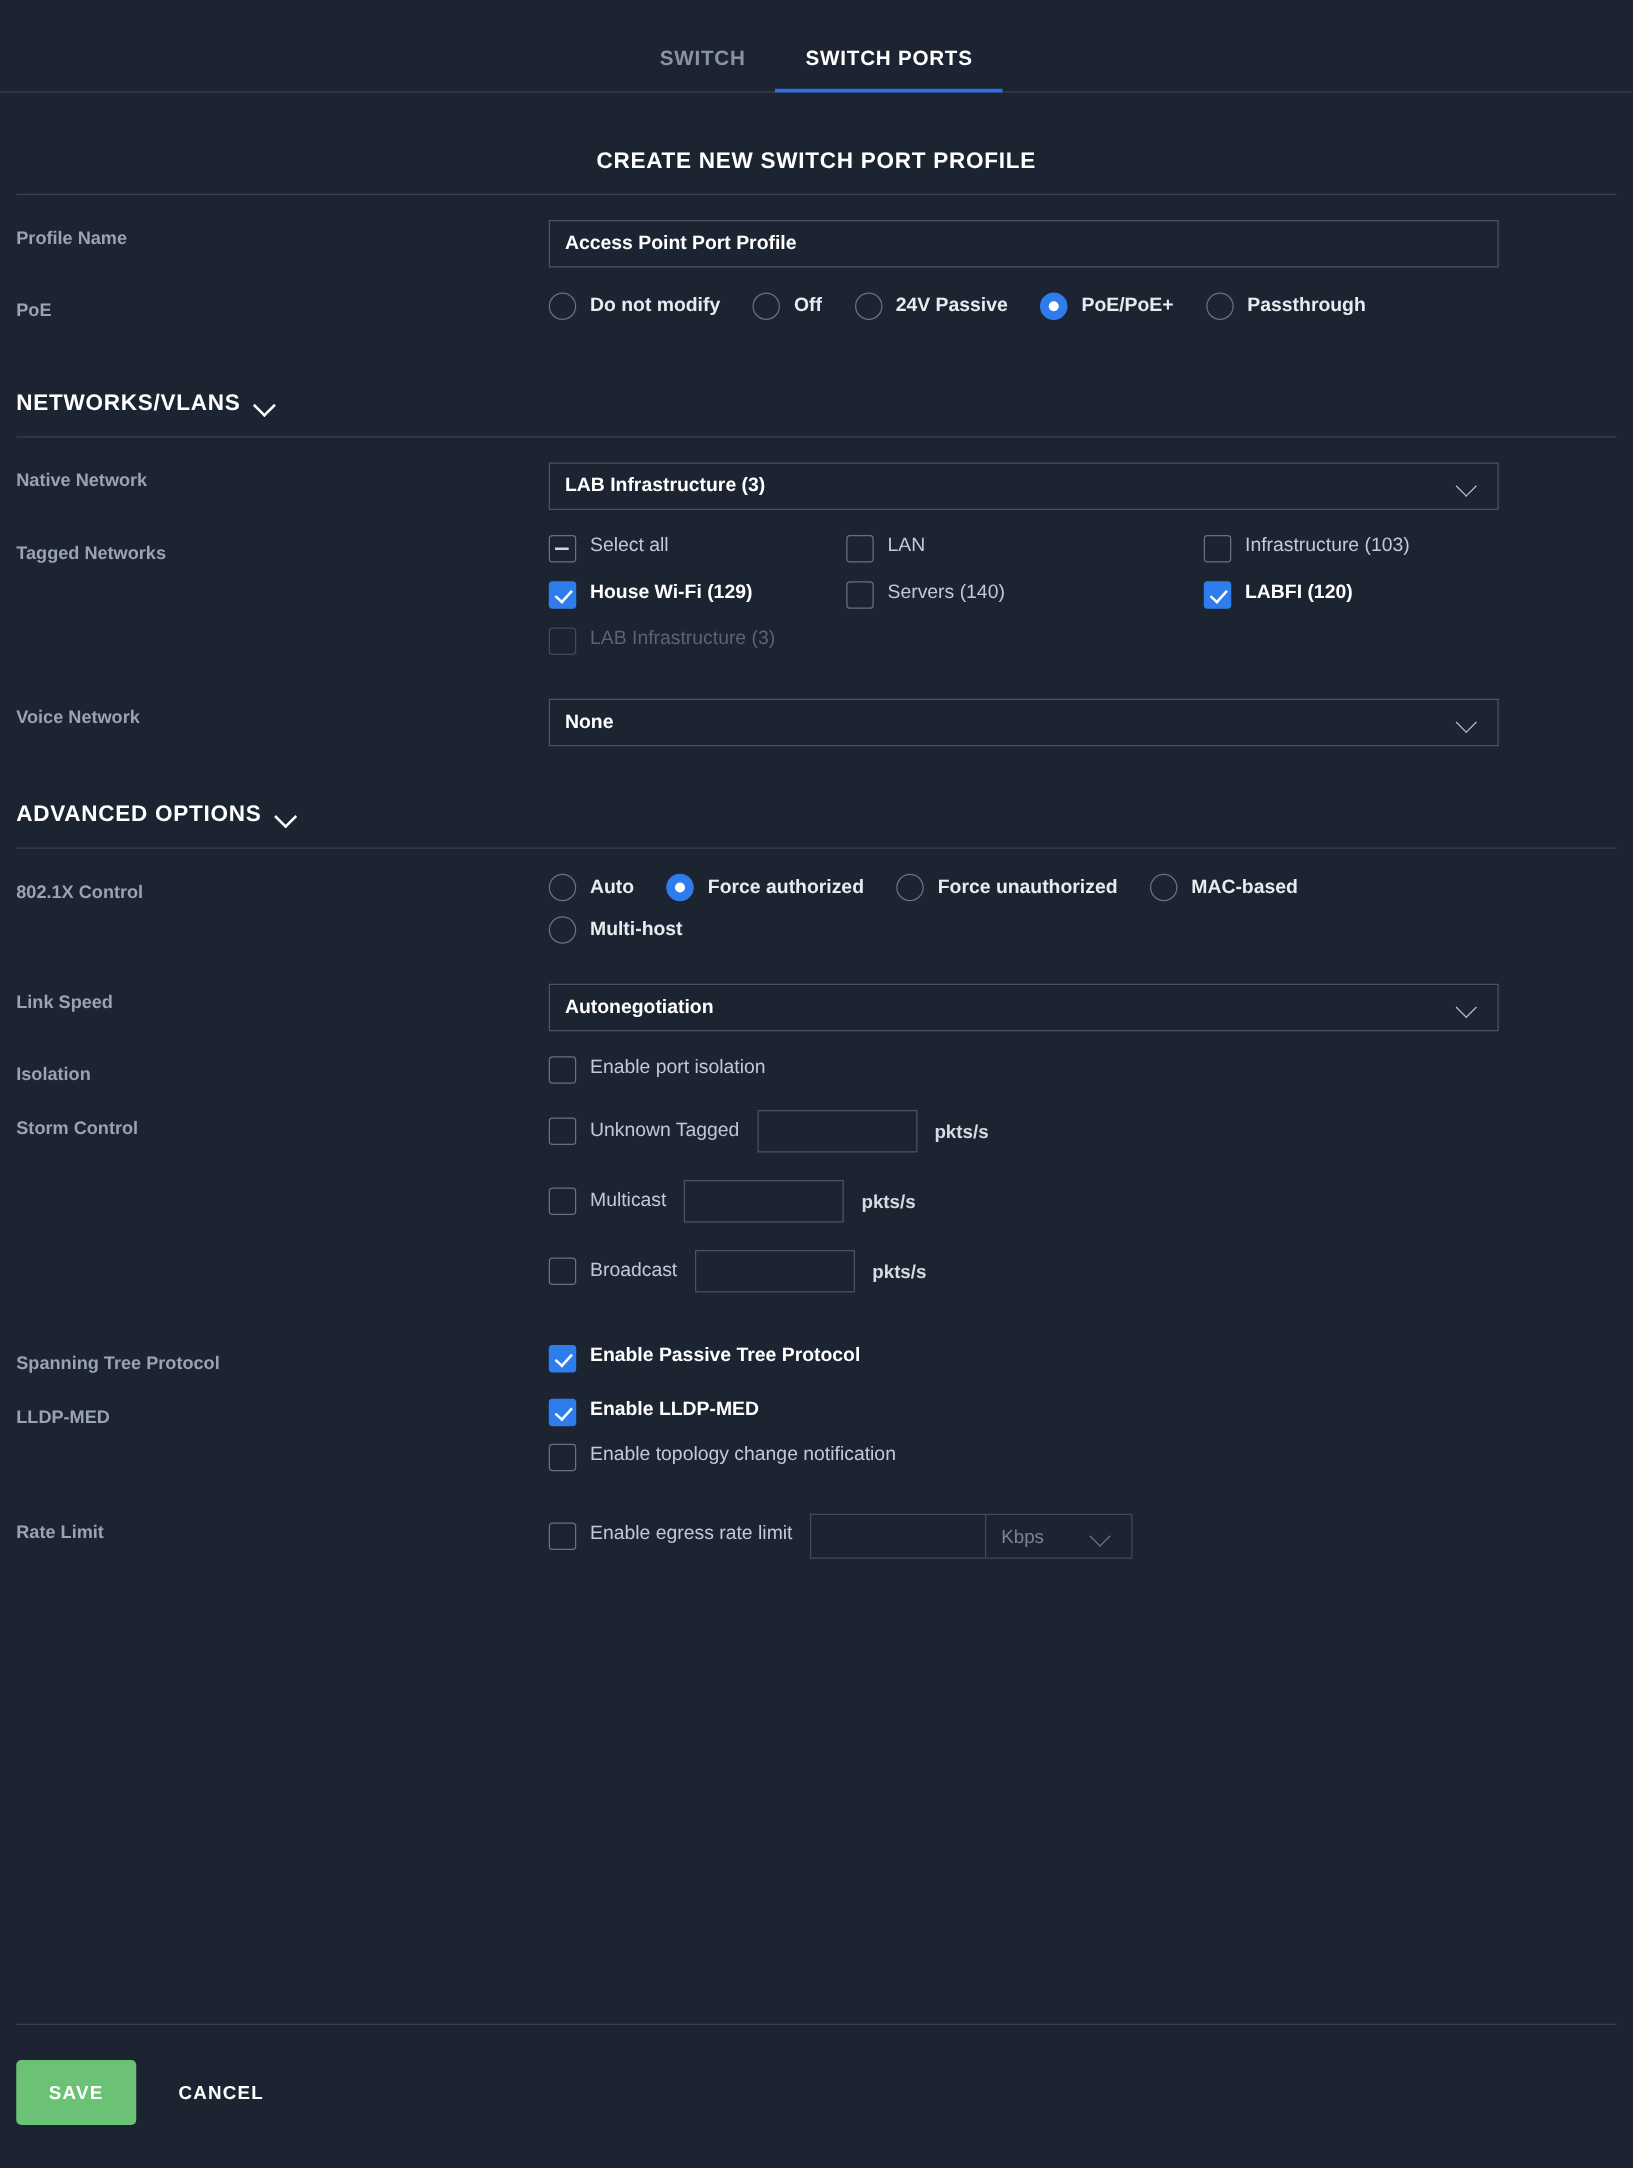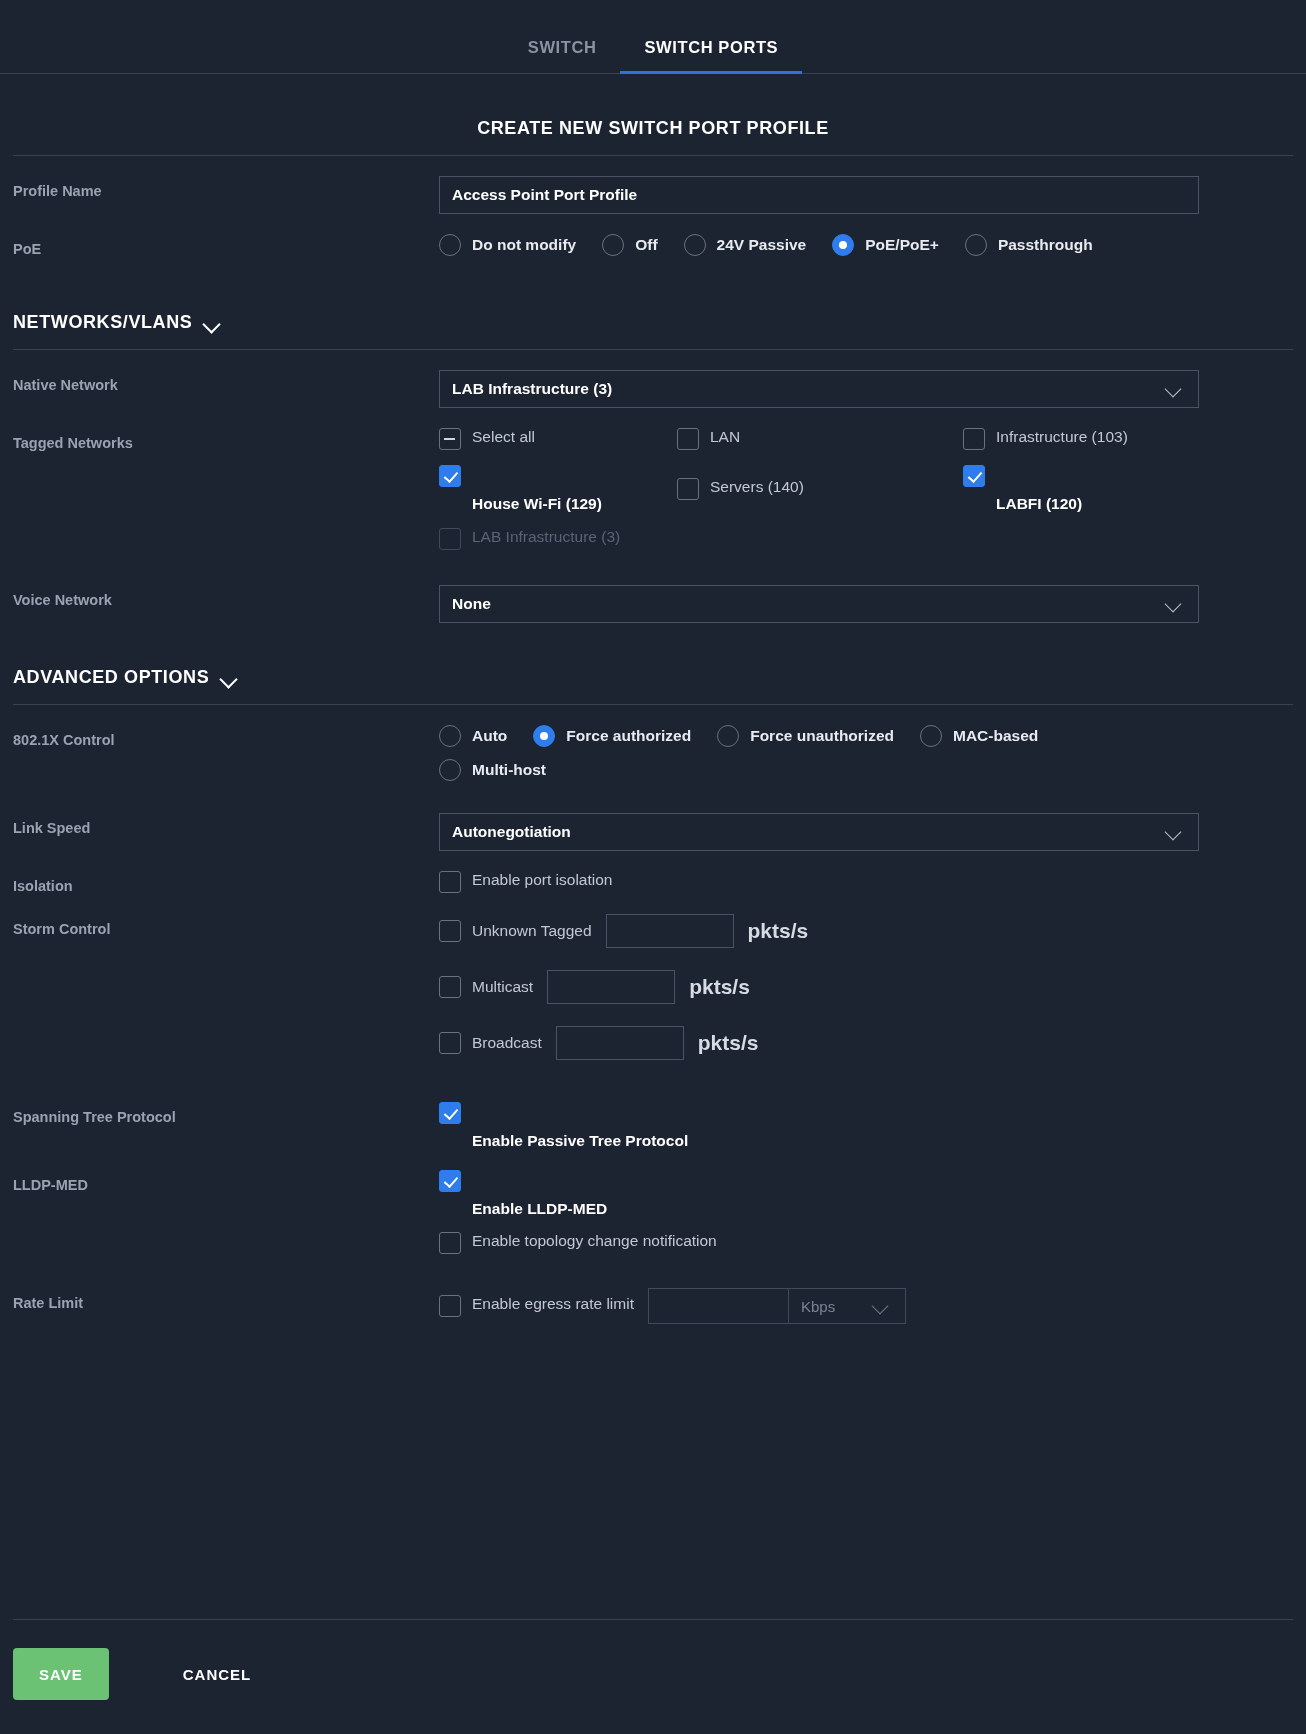--- a/index.html
+++ b/index.html
@@ -192,21 +192,21 @@
     position: absolute;
     left: 4px; top: 9px;
     width: 11px; height: 2.4px;
     background: #cfd4dd;
   }
   .cb-label {
     font-size: 15.5px;
     color: #c3c9d4;
     white-space: nowrap;
   }
-  .cb-label.on { color: #ffffff; font-weight: bold; margin-top: 30px; }
+  .cb-label.on { color: #ffffff; font-weight: bold; }
   .cb-item.disabled .cb { border-color: #414a5a; }
   .cb-item.disabled .cb-label { color: #5b6474; }
 
   .vlan-grid-row { display: flex; align-items: center; margin-bottom: 15px; }
   .vlan-col-1 { width: 208px; flex: 0 0 208px; }
   .vlan-col-2 { width: 256px; flex: 0 0 256px; }
   .vlan-col-3 { flex: 0 0 auto; }
 
   
   .storm-line { display: flex; align-items: center; margin-bottom: 22px; }
@@ -217,21 +217,21 @@
     background: transparent;
     border: 1px solid #4a5365;
     color: #ffffff;
     font-size: 15px;
     padding: 0 10px;
     margin: 0 14px 0 14px;
     font-family: "Liberation Sans", sans-serif;
     outline: none;
   }
   .unit {
-    font-size: 21px;
+    font-size: 15px;
     font-weight: bold;
     color: #d7dce4;
   }
 
   .stack-line { display: flex; align-items: center; margin-bottom: 14px; }
 
   
   .rate-wrap { display: flex; align-items: center; }
   .rate-input {
     height: 36px;
@@ -267,21 +267,20 @@
     bottom: 114px;
     height: 1px;
     background: #39404f;
   }
   .footer {
     position: absolute;
     left: 13px;
     bottom: 34px;
     display: flex;
     align-items: center;
-    gap: 40px;
   }
   .btn-save {
     background: #6bc275;
     color: #ffffff;
     border: none;
     border-radius: 4px;
     font-size: 15px;
     font-weight: bold;
     letter-spacing: 1px;
     padding: 0 26px;

